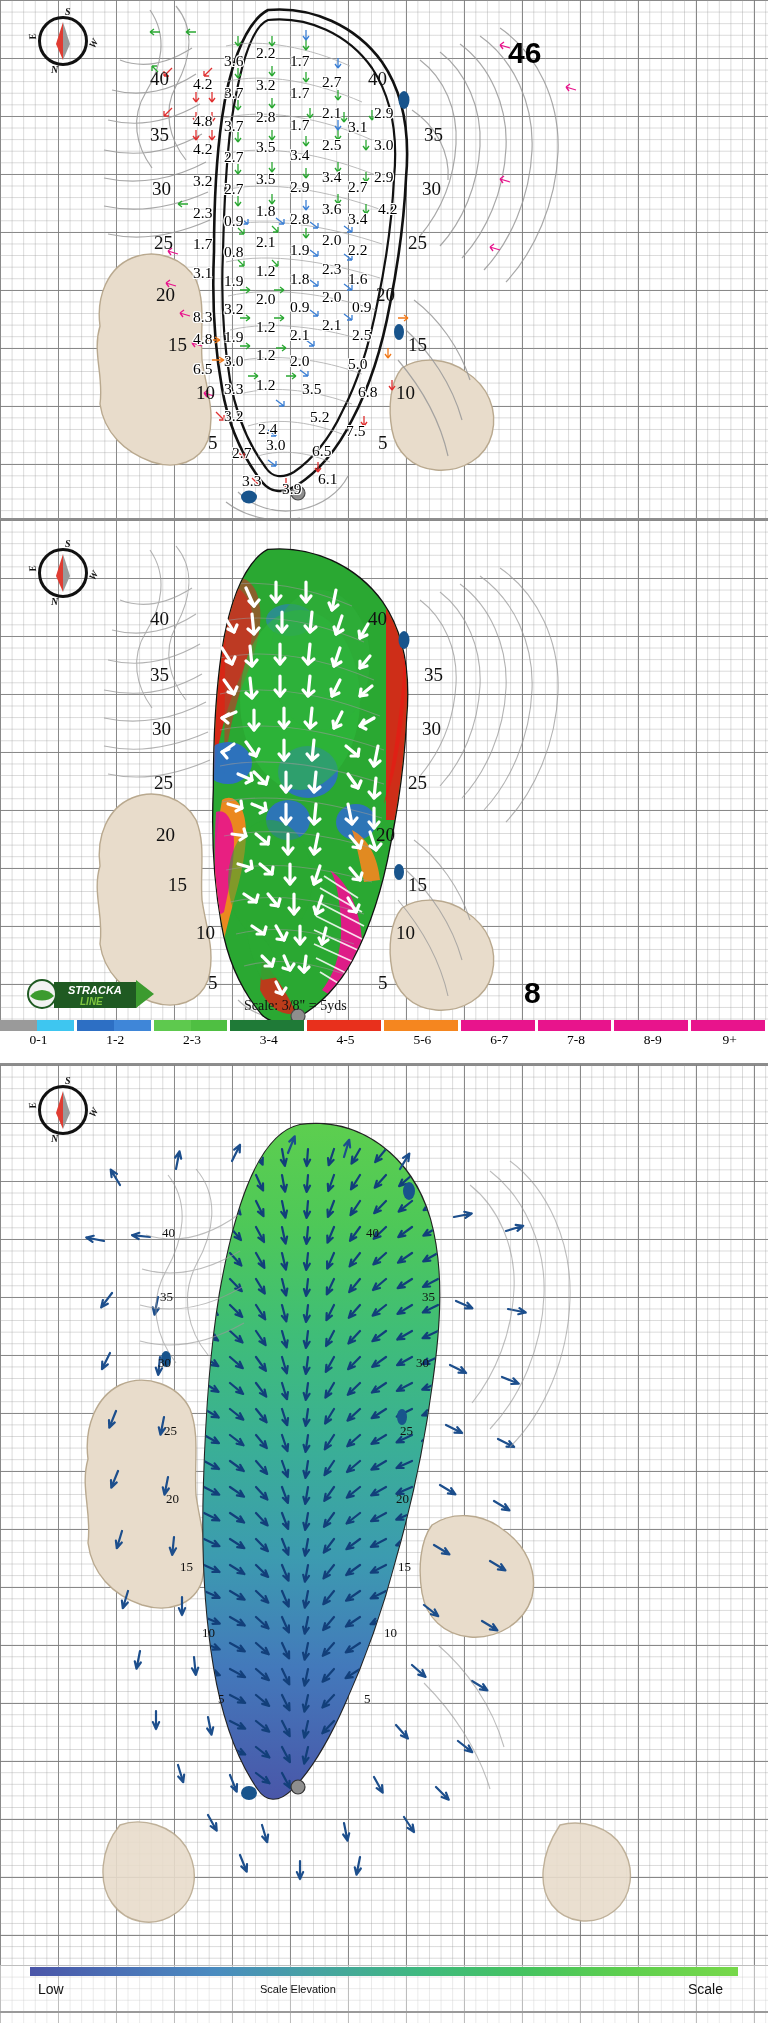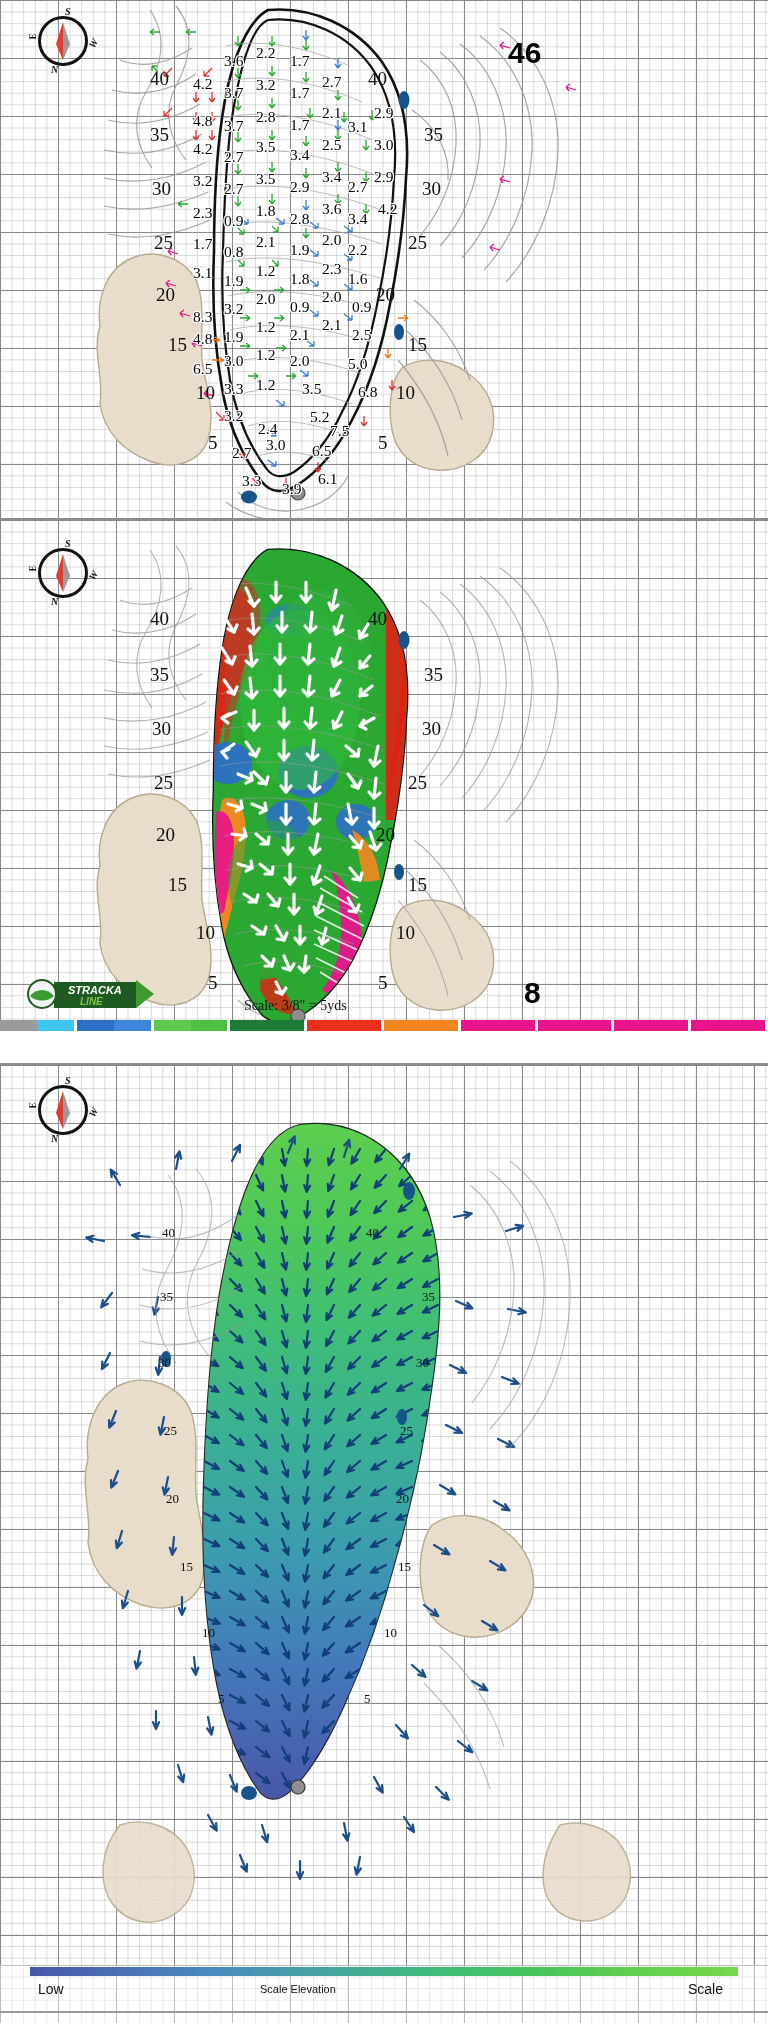--- a/index.html
+++ b/index.html
@@ -379,21 +379,21 @@
       <div class="sn" style="left: 290px; top: 352px;">2.0</div>
       <div class="sn" style="left: 348px; top: 355px;">5.0</div>
       <div class="sn" style="left: 193px; top: 360px;">6.5</div>
       <div class="sn" style="left: 224px; top: 380px;">3.3</div>
       <div class="sn" style="left: 256px; top: 376px;">1.2</div>
       <div class="sn" style="left: 302px; top: 380px;">3.5</div>
       <div class="sn" style="left: 345px; top: 383px; margin-left: 13px;">6.8</div>
       <div class="sn" style="left: 224px; top: 407px;">3.2</div>
       <div class="sn" style="left: 258px; top: 420px;">2.4</div>
       <div class="sn" style="left: 310px; top: 408px;">5.2</div>
-      <div class="sn" style="left: 330px; top: 422px;">7.5</div>
+      <div class="sn" style="left: 346px; top: 422px;">7.5</div>
       <div class="sn" style="left: 232px; top: 444px;">2.7</div>
       <div class="sn" style="left: 266px; top: 436px;">3.0</div>
       <div class="sn" style="left: 312px; top: 442px;">6.5</div>
       <div class="sn" style="left: 242px; top: 472px;">3.3</div>
       <div class="sn" style="left: 282px; top: 480px;">3.9</div>
       <div class="sn" style="left: 318px; top: 470px;">6.1</div>
     </div>
 
   <div class="panel-divider" style="top:518px;"></div>
 </div>
@@ -724,20 +724,32 @@
       <div style="background: linear-gradient(to right, rgb(45, 111, 196) 0px, rgb(45, 111, 196) 50%, rgb(63, 134, 216) 50%, rgb(63, 134, 216) 100%); margin-right: 3px;"></div>
       <div style="background: linear-gradient(to right, rgb(94, 201, 78) 0px, rgb(94, 201, 78) 50%, rgb(79, 191, 66) 50%, rgb(79, 191, 66) 100%); margin-right: 3px;"></div>
       <div style="background: rgb(31, 122, 55); margin-right: 3px;"></div>
       <div style="background: rgb(232, 48, 28); margin-right: 3px;"></div>
       <div style="background: rgb(245, 134, 31); margin-right: 3px;"></div>
       <div style="background: rgb(232, 20, 140); margin-right: 3px;"></div>
       <div style="background: rgb(232, 20, 140); margin-right: 3px;"></div>
       <div style="background: rgb(232, 20, 140); margin-right: 3px;"></div>
       <div style="background: rgb(232, 20, 140); margin-right: 3px;"></div>
     </div>
+  <div class="legend-labels" id="legend-labels">
+      <div>0-1</div>
+      <div>1-2</div>
+      <div>2-3</div>
+      <div>3-4</div>
+      <div>4-5</div>
+      <div>5-6</div>
+      <div>6-7</div>
+      <div>7-8</div>
+      <div>8-9</div>
+      <div>9+</div>
+    </div>
   <div class="panel-divider" style="top:43px;"></div>
 </div>
 
 <div class="panel" id="panel-elev">
   <div class="gridbg"></div>
 
   <svg class="greensvg" width="768" height="900">
     <defs>
       <clipPath id="greenclip3">
         <path d="M300 60 C360 52 412 92 430 154 C444 204 440 262 432 318

